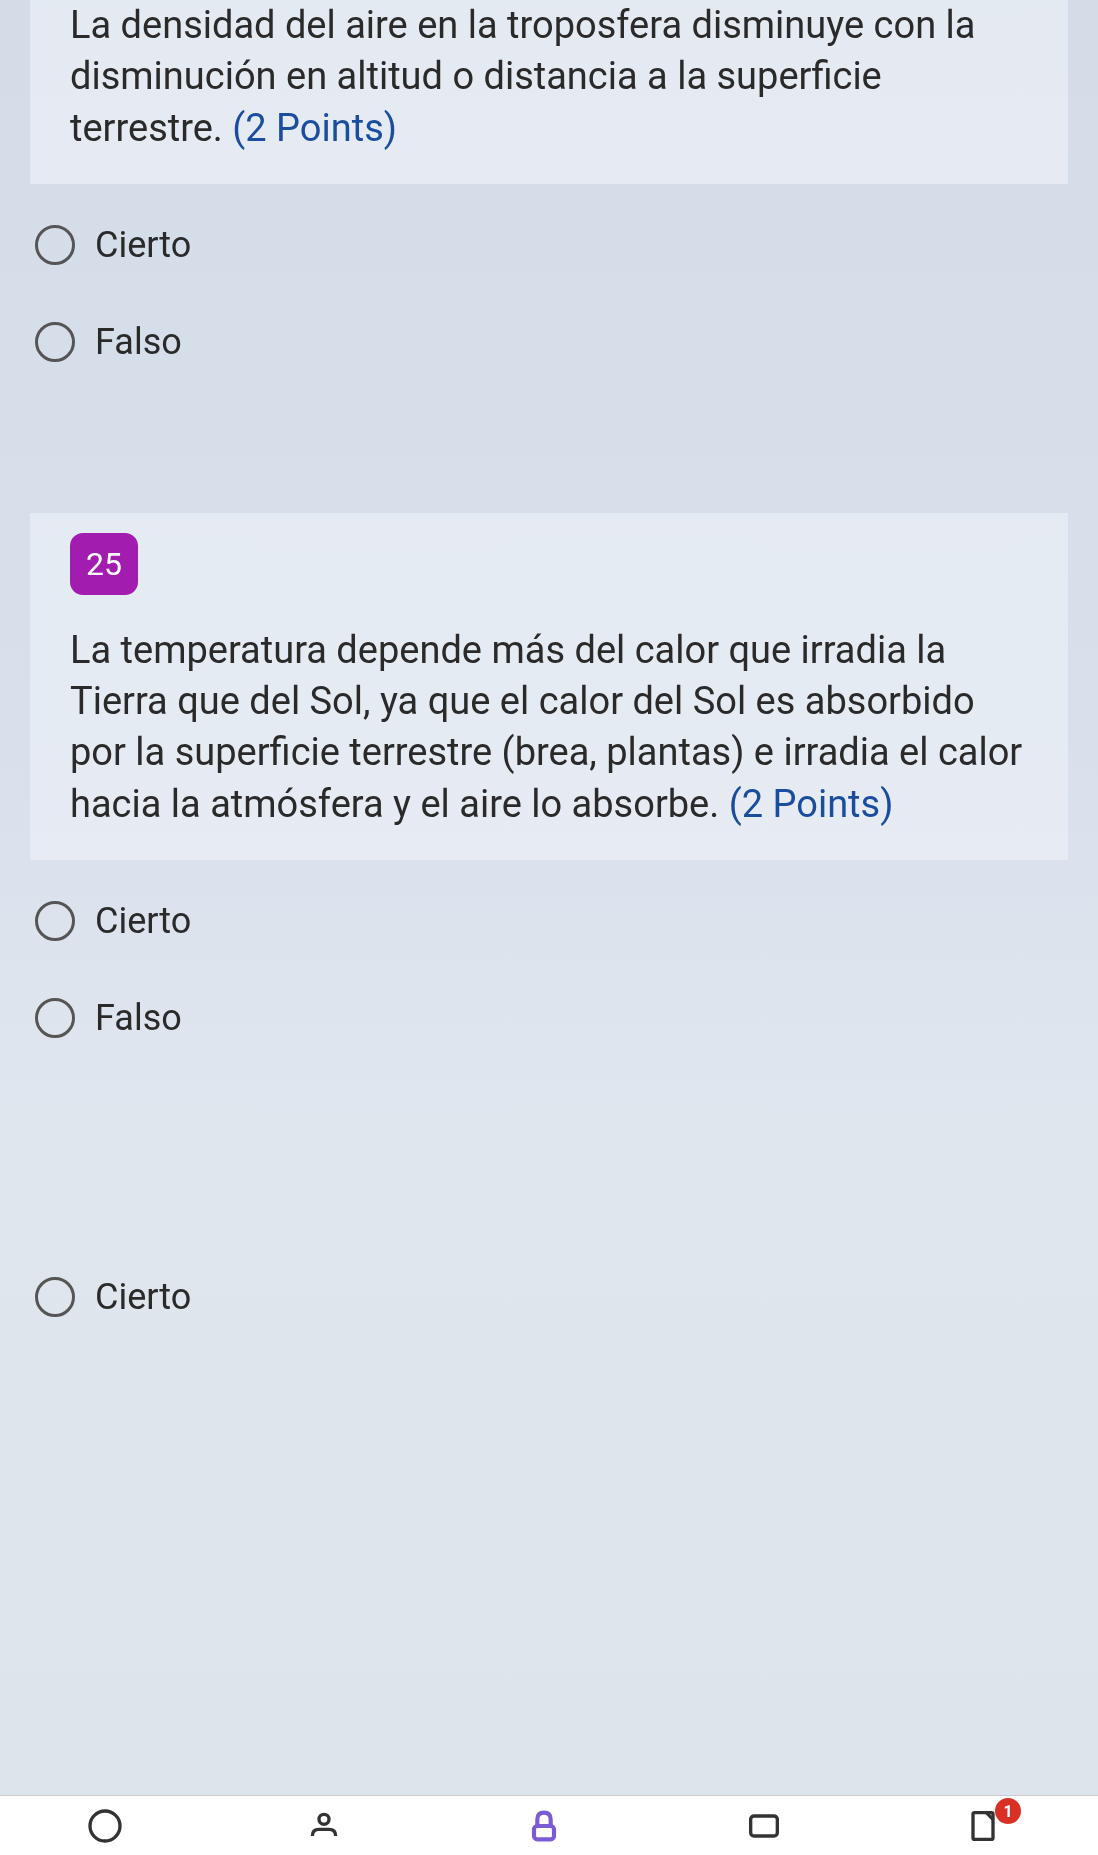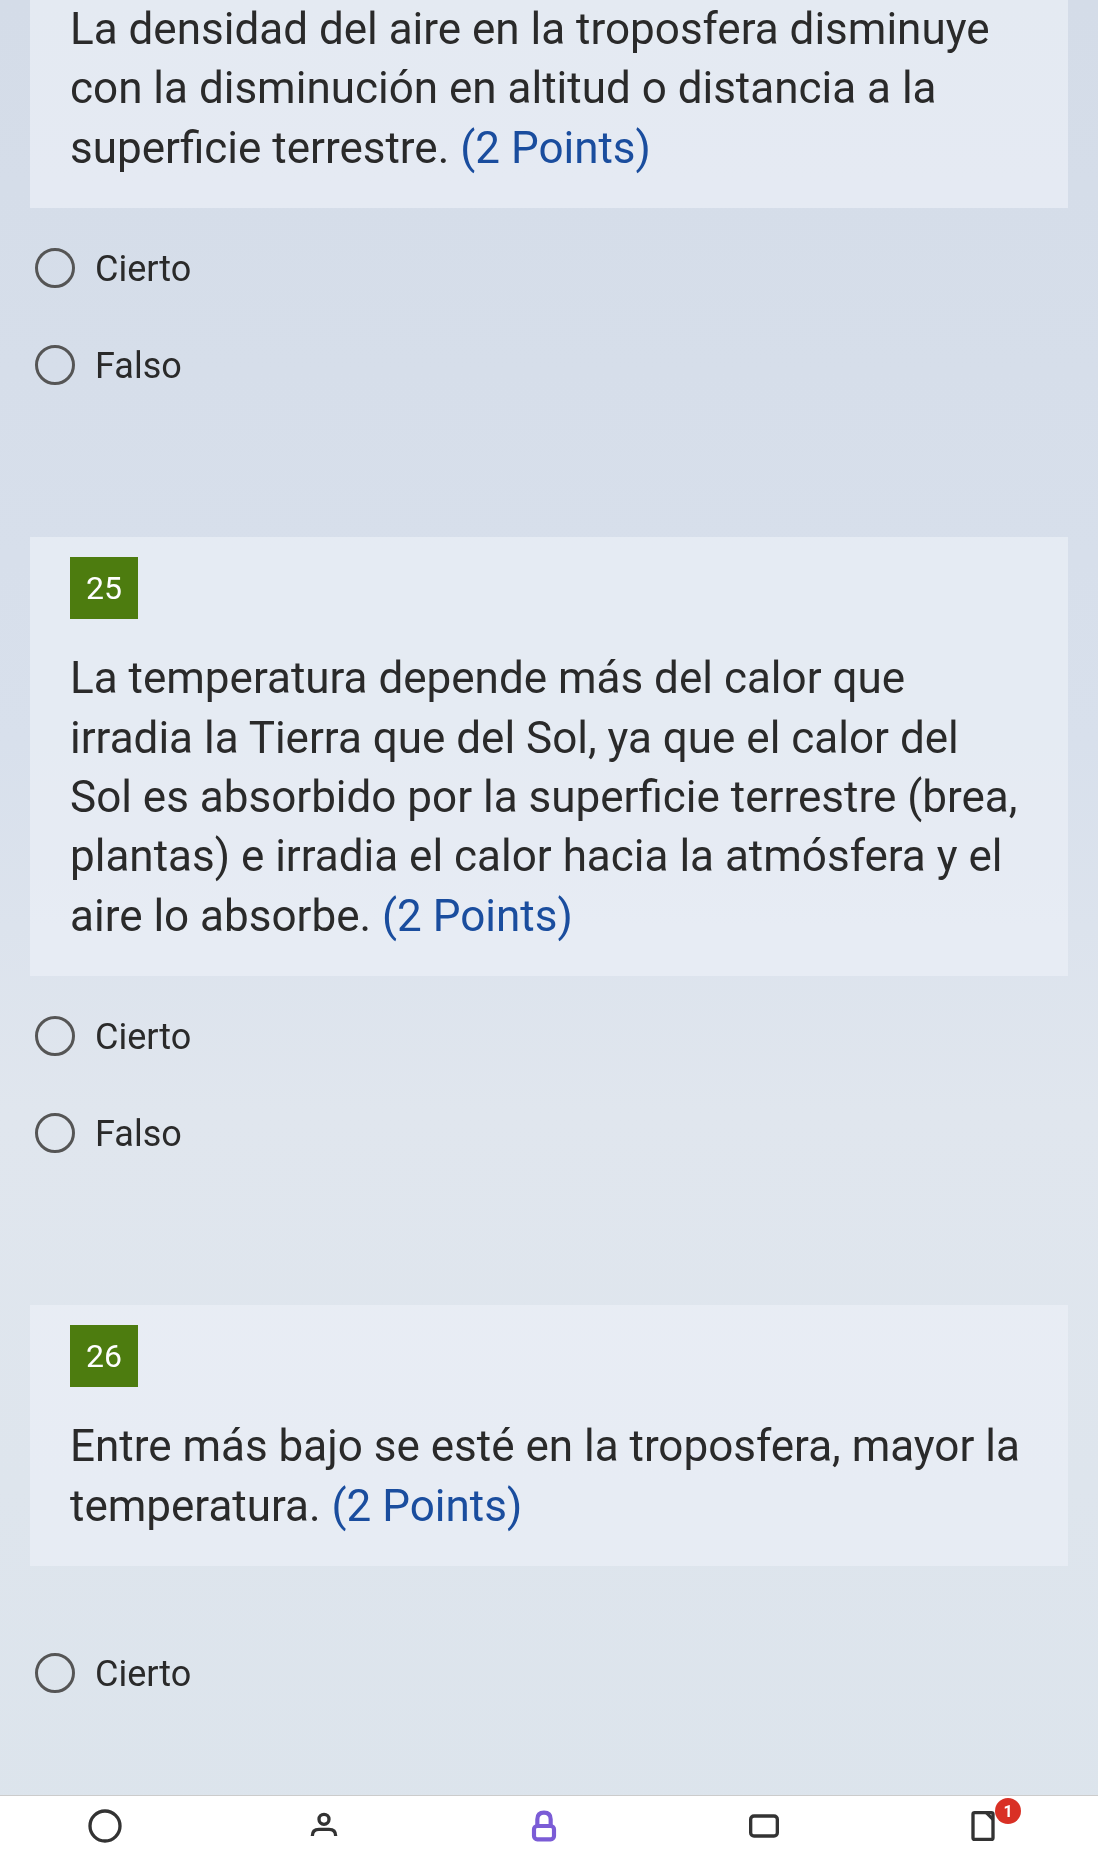--- a/index.html
+++ b/index.html
@@ -25,45 +25,47 @@
       background: rgba(235, 240, 247, 0.7);
       padding: 20px 40px 30px 40px;
       margin: 0;
     }
     
     .question-header-first {
       padding-top: 0;
     }
     
     .question-number {
-      background: #4d7c0f;
+      background: #a21caf;
       color: white;
       display: inline-block;
       padding: 12px 16px;
       font-size: 32px;
       font-weight: 400;
       margin-bottom: 30px;
+      border-radius: 13px;
     }
     
     .question-text {
-      font-size: 44px;
+      font-size: 38px;
       line-height: 1.35;
       color: #2a2a2a;
     }
     
     .points {
       color: #1a4d9e;
     }
     
     .options {
       padding: 40px 0 60px 5px;
     }
     
     .option {
       display: flex;
+      align-items: center;
       margin-bottom: 55px;
       cursor: pointer;
     }
     
     .option:last-child {
       margin-bottom: 0;
       margin-top: 47px;
     }
     
     .radio {
@@ -161,26 +163,20 @@
         <span class="option-label">Cierto</span>
       </div>
       <div class="option">
         <div class="radio"></div>
         <span class="option-label">Falso</span>
       </div>
     </div>
   </div>
 
   <div class="question-block">
-    <div class="question-header">
-      <div class="question-number">26</div>
-      <div class="question-text">
-        <span>Entre más bajo se esté en la troposfera, mayor la temperatura. </span><span class="points">(2 Points)</span>
-      </div>
-    </div>
     <div class="options">
       <div class="option">
         <div class="radio"></div>
         <span class="option-label">Cierto</span>
       </div>
     </div>
   </div>
 
 </div>
 

